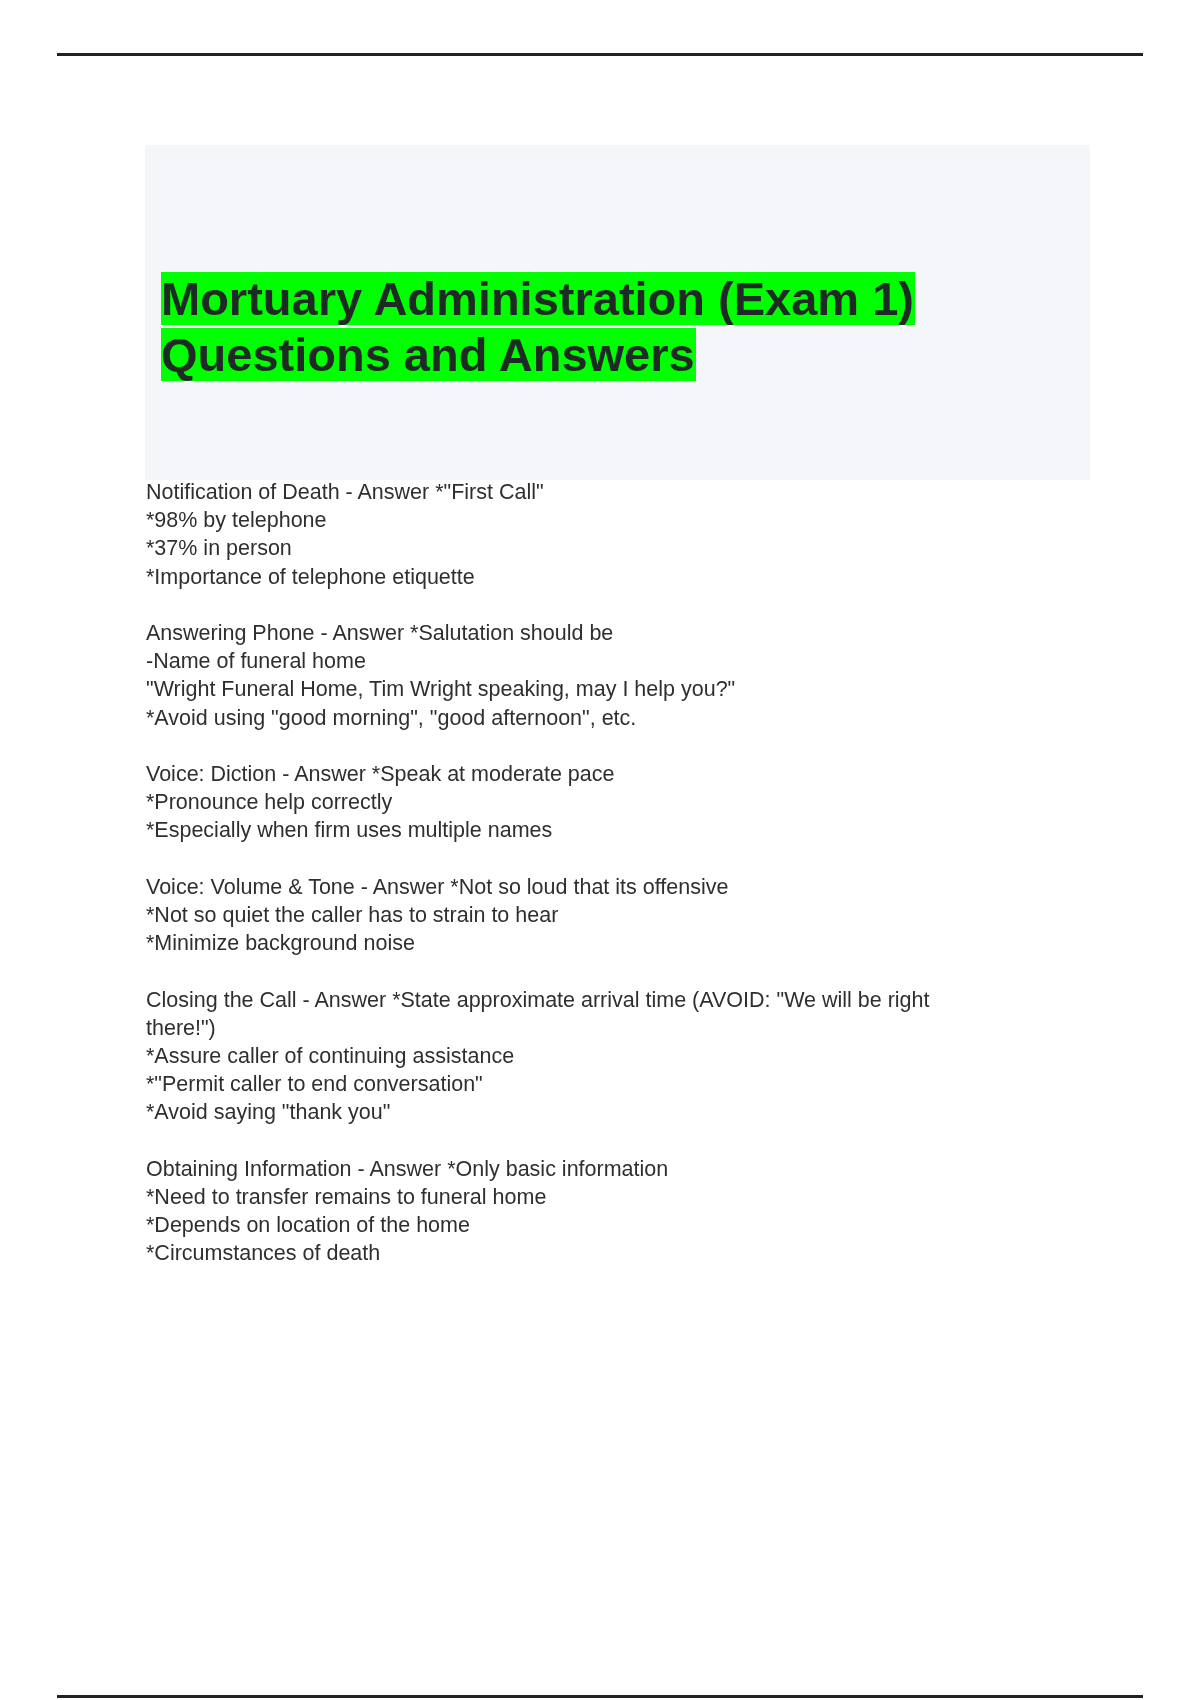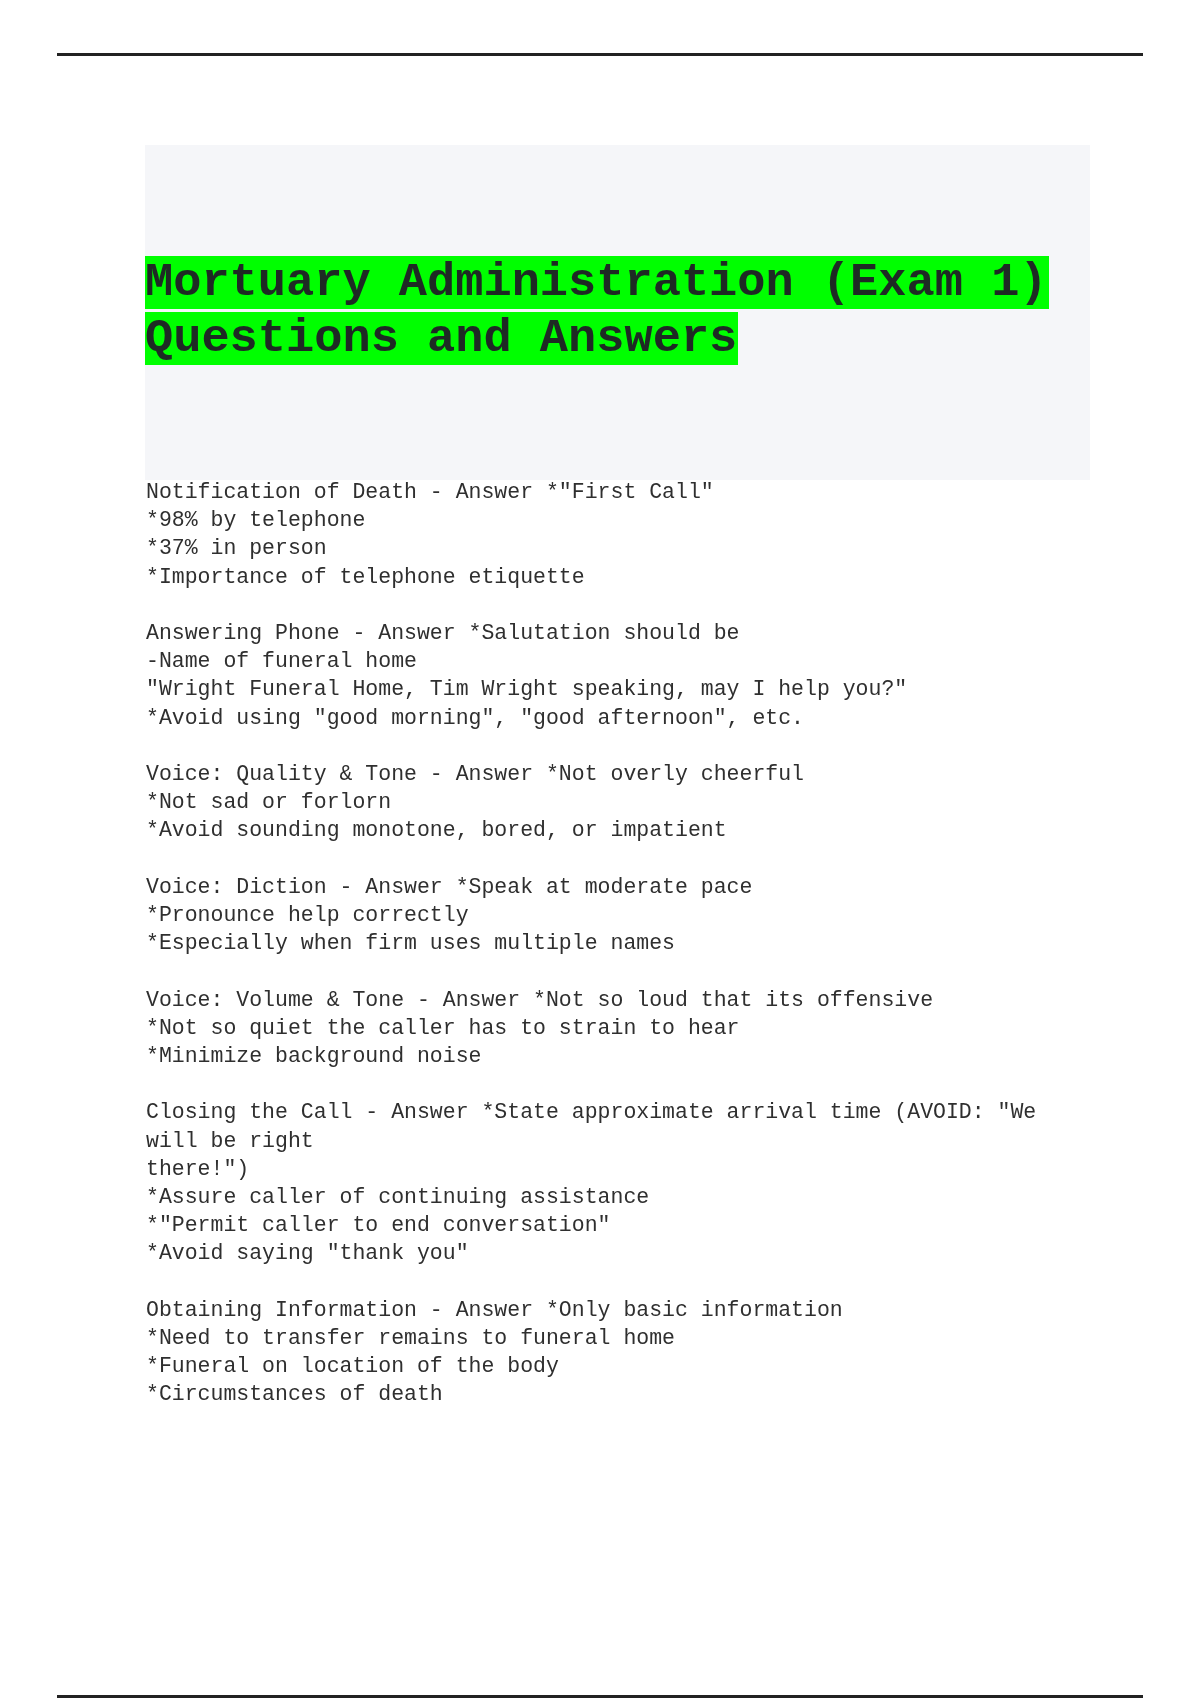--- a/index.html
+++ b/index.html
@@ -30,27 +30,26 @@
       left: 145px;
       top: 145px;
       width: 945px;
       height: 335px;
       background: #f5f6f9;
     }
     .title {
       position: absolute;
       left: 145px;
       top: 255px;
-      margin: 0;
+      margin: 16px;
       font-size: 47px;
       font-weight: bold;
       line-height: 56px;
       color: #1e2a24;
       letter-spacing: 0px;
-      font-family: Liberation Mono, monospace;
     }
     .title .hl {
       background: #00ff00;
       display: inline;
       padding: 0 1px 0 0;
       box-decoration-break: clone;
       -webkit-box-decoration-break: clone;
     }
 
     .content {
@@ -61,21 +60,20 @@
       font-size: 21.5px;
       line-height: 28.2px;
       color: #2f2f2f;
     }
     .qa {
       margin: 0 0 28.2px 0;
     }
     .qa .line {
       display: block;
       white-space: pre-wrap;
-      font-family: Liberation Mono, monospace;
     }
   </style>
 </head>
 <body>
 
 <div class="rule top"></div>
 
 <div class="title-band"></div>
 
 <h1 class="title"><span class="hl">Mortuary Administration (Exam 1)</span><br><span class="hl">Questions and Answers</span></h1>
@@ -87,42 +85,37 @@
     <span class="line">*37% in person</span>
     <span class="line">*Importance of telephone etiquette</span>
   </div>
   <div class="qa">
     <span class="line">Answering Phone - Answer *Salutation should be</span>
     <span class="line">-Name of funeral home</span>
     <span class="line">"Wright Funeral Home, Tim Wright speaking, may I help you?"</span>
     <span class="line">*Avoid using "good morning", "good afternoon", etc.</span>
   </div>
   <div class="qa">
-    <span class="line">Voice: Quality &amp; Tone - Answer *Not overly cheerful</span>
-    <span class="line">*Not sad or forlorn</span>
-    <span class="line">*Avoid sounding monotone, bored, or impatient</span>
-  </div>
-  <div class="qa">
     <span class="line">Voice: Diction - Answer *Speak at moderate pace</span>
     <span class="line">*Pronounce help correctly</span>
     <span class="line">*Especially when firm uses multiple names</span>
   </div>
   <div class="qa">
     <span class="line">Voice: Volume &amp; Tone - Answer *Not so loud that its offensive</span>
     <span class="line">*Not so quiet the caller has to strain to hear</span>
     <span class="line">*Minimize background noise</span>
   </div>
   <div class="qa">
     <span class="line">Closing the Call - Answer *State approximate arrival time (AVOID: "We will be right</span>
     <span class="line">there!")</span>
     <span class="line">*Assure caller of continuing assistance</span>
     <span class="line">*"Permit caller to end conversation"</span>
     <span class="line">*Avoid saying "thank you"</span>
   </div>
   <div class="qa">
     <span class="line">Obtaining Information - Answer *Only basic information</span>
     <span class="line">*Need to transfer remains to funeral home</span>
-    <span class="line">*Funeral on location of the body</span>
+    <span class="line">*Depends on location of the home</span>
     <span class="line">*Circumstances of death</span>
   </div>
 </div>
 
 <div class="rule bottom"></div>
 
 </body></html>

